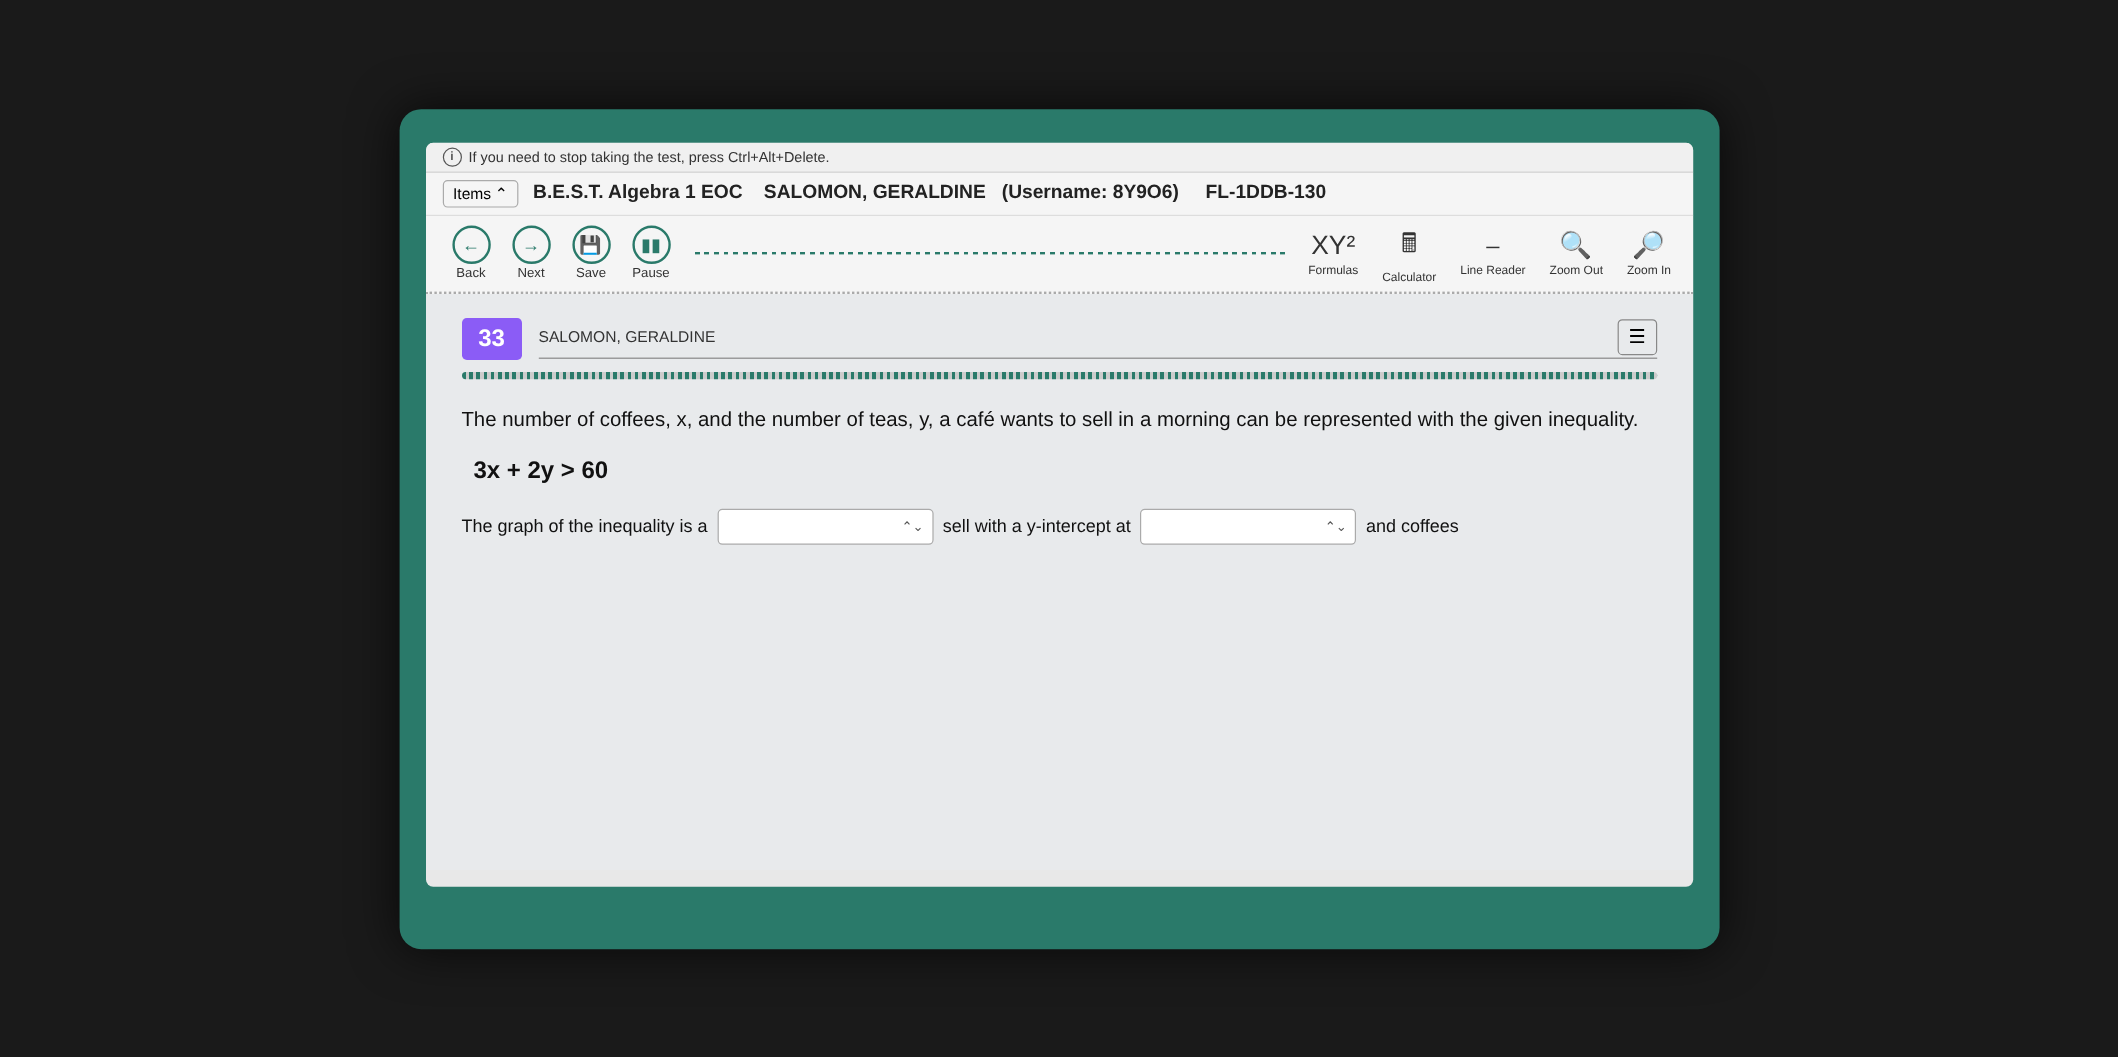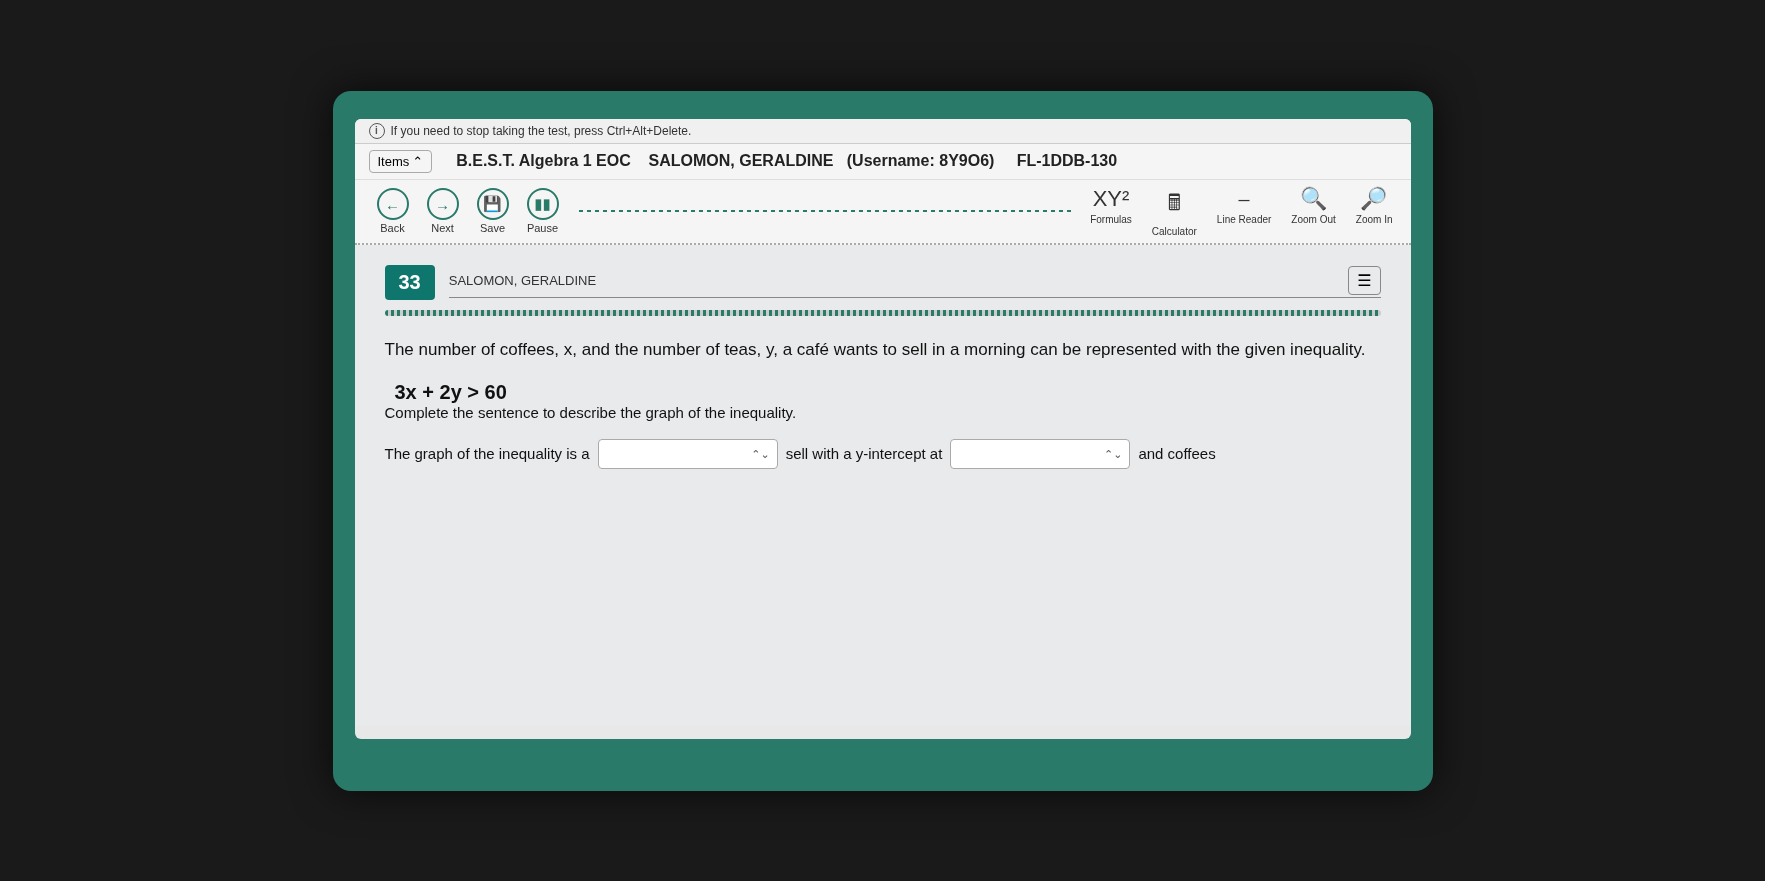--- a/index.html
+++ b/index.html
@@ -52,21 +52,21 @@
       font-weight: bold;
       color: #555;
     }
 
     
     .nav-bar {
       background: #f5f5f5;
       padding: 6px 14px;
       display: flex;
       align-items: center;
-      gap: 16px;
+      gap: 4px;
       border-bottom: 1px solid #ddd;
     }
     .items-btn {
       background: #f5f5f5;
       border: 1px solid #aaa;
       border-radius: 4px;
       padding: 3px 8px;
       font-size: 13px;
       cursor: pointer;
       display: flex;
@@ -117,20 +117,21 @@
       color: #333;
     }
     .tool-btn.back .icon-circle { border-color: #2a7a6a; }
     .tool-btn.next .icon-circle { border-color: #2a7a6a; }
     .tool-btn.save .icon-circle { border-color: #2a7a6a; }
     .tool-btn.pause .icon-circle { border-color: #2a7a6a; }
 
     .toolbar-right {
       margin-left: auto;
       display: flex;
+      align-items: center;
       gap: 12px;
     }
     .toolbar-right-btn {
       display: flex;
       flex-direction: column;
       align-items: center;
       gap: 2px;
       background: none;
       border: none;
       cursor: pointer;
@@ -169,21 +170,21 @@
       min-height: 480px;
     }
 
     .question-header {
       display: flex;
       align-items: center;
       gap: 14px;
       margin-bottom: 10px;
     }
     .question-number {
-      background: #0f766e;
+      background: #8b5cf6;
       color: white;
       font-size: 20px;
       font-weight: bold;
       padding: 6px 14px;
       border-radius: 4px;
       min-width: 50px;
       text-align: center;
     }
     .student-name-bar {
       display: flex;
@@ -222,20 +223,21 @@
       font-size: 17px;
       color: #111;
       line-height: 1.6;
       margin-bottom: 18px;
     }
 
     .equation {
       font-size: 20px;
       font-weight: bold;
       color: #111;
+      margin-bottom: 20px;
       margin-left: 10px;
     }
 
     .instruction-text {
       font-size: 15px;
       color: #111;
       margin-bottom: 18px;
     }
 
     .answer-row {
@@ -363,21 +365,20 @@
           <button class="menu-icon-btn">☰</button>
         </div>
       </div>
 
       <div class="dotted-progress-bar"></div>
 
       <p class="question-text">The number of coffees, x, and the number of teas, y, a café wants to sell in a morning can be represented with the given inequality.</p>
 
       <div class="equation">3x + 2y &gt; 60</div>
 
-      <p class="instruction-text">Complete the sentence to describe the graph of the inequality.</p>
 
       <div class="answer-row">
         <span>The graph of the inequality is a</span>
         <div class="select-wrapper">
           <select class="dropdown-select">
             <option value=""></option>
             <option value="dashed">dashed</option>
             <option value="solid">solid</option>
           </select>
         </div>

